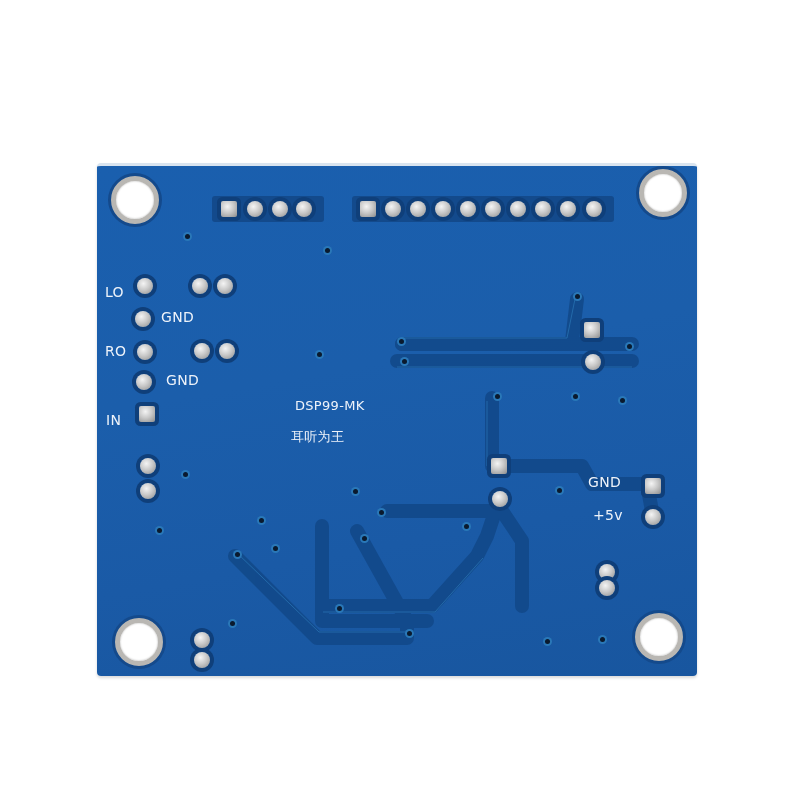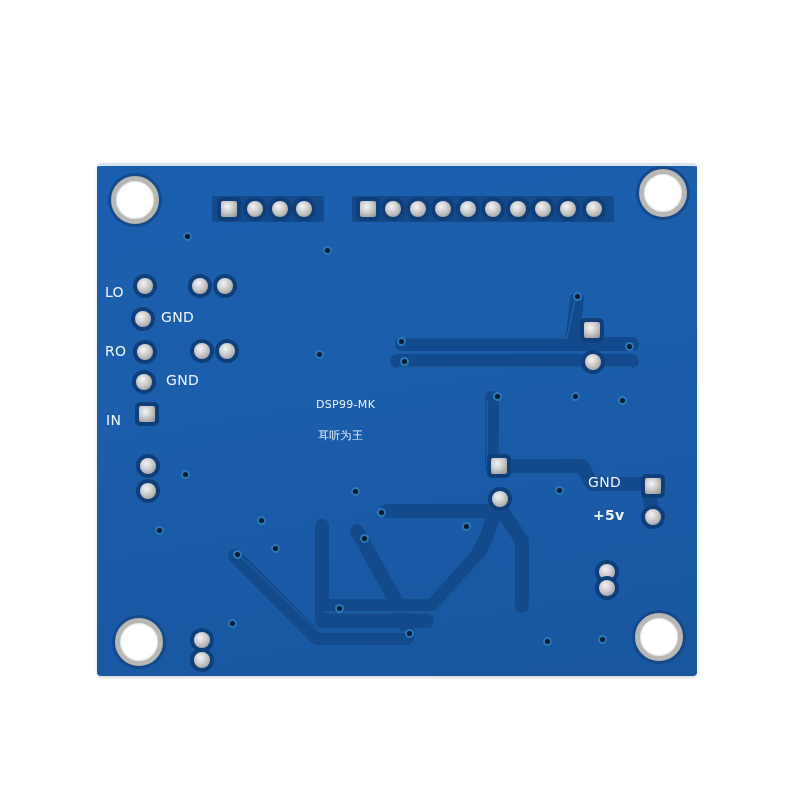--- a/index.html
+++ b/index.html
@@ -25,21 +25,21 @@
     .pin {
       position: absolute; width: 16px; height: 16px; border-radius: 50%;
       background: radial-gradient(circle at 40% 35%, #f4f4f4 0%, #c9c9c9 45%, #8c8c8c 100%);
       box-shadow: 0 0 0 4px #0f3f7a;
     }
     .pin.square { border-radius: 2px; }
     .silk {
       position: absolute; color: #eef3fa; font-size: 14px; letter-spacing: 0.3px;
       font-family: "DejaVu Sans", sans-serif; white-space: nowrap;
     }
-    .silk.title { font-size: 11px; margin-left: 21px; }
+    .silk.title { font-size: 13px; }
     .header-block {
       position: absolute; height: 26px; background: #134a8c; border-radius: 3px;
     }
     .via {
       position: absolute; width: 5px; height: 5px; border-radius: 50%; background: #0a1a2e;
       box-shadow: 0 0 0 2px #2a78b8;
     }
   </style>
 </head>
 <body>
@@ -103,30 +103,30 @@
   <div class="pin" style="left:95px; top:112px;"></div>
   <div class="pin" style="left:120px; top:112px;"></div>
   <div class="pin" style="left:97px; top:177px;"></div>
   <div class="pin" style="left:122px; top:177px;"></div>
   <div class="pin" style="left:43px; top:292px;"></div>
   <div class="pin" style="left:43px; top:317px;"></div>
   <div class="pin" style="left:97px; top:466px;"></div>
   <div class="pin" style="left:97px; top:486px;"></div>
 
   <div class="silk title" style="left:198px; top:232px;">DSP99-MK</div>
-  <div class="silk title" style="left:200px; top:262px;">耳听为王</div>
+  <div class="silk title" style="left:194px; top:262px;">耳听为王</div>
 
   <div class="pin square" style="left:487px; top:156px;"></div>
   <div class="pin" style="left:488px; top:188px;"></div>
   <div class="pin square" style="left:394px; top:292px;"></div>
   <div class="pin" style="left:395px; top:325px;"></div>
 
   <div class="silk" style="left:491px; top:308px;">GND</div>
   <div class="pin square" style="left:548px; top:312px;"></div>
-  <div class="silk" style="left:496px; top:341px;font-weight:bold;">+5v</div>
+  <div class="silk" style="left:496px; top:341px;">+5v</div>
   <div class="pin" style="left:548px; top:343px;"></div>
   <div class="pin" style="left:502px; top:398px;"></div>
   <div class="pin" style="left:502px; top:414px;"></div>
 
   <div class="via" style="left:88px; top:68px;"></div>
   <div class="via" style="left:228px; top:82px;"></div>
   <div class="via" style="left:220px; top:186px;"></div>
   <div class="via" style="left:478px; top:128px;"></div>
   <div class="via" style="left:302px; top:173px;"></div>
   <div class="via" style="left:305px; top:193px;"></div>

